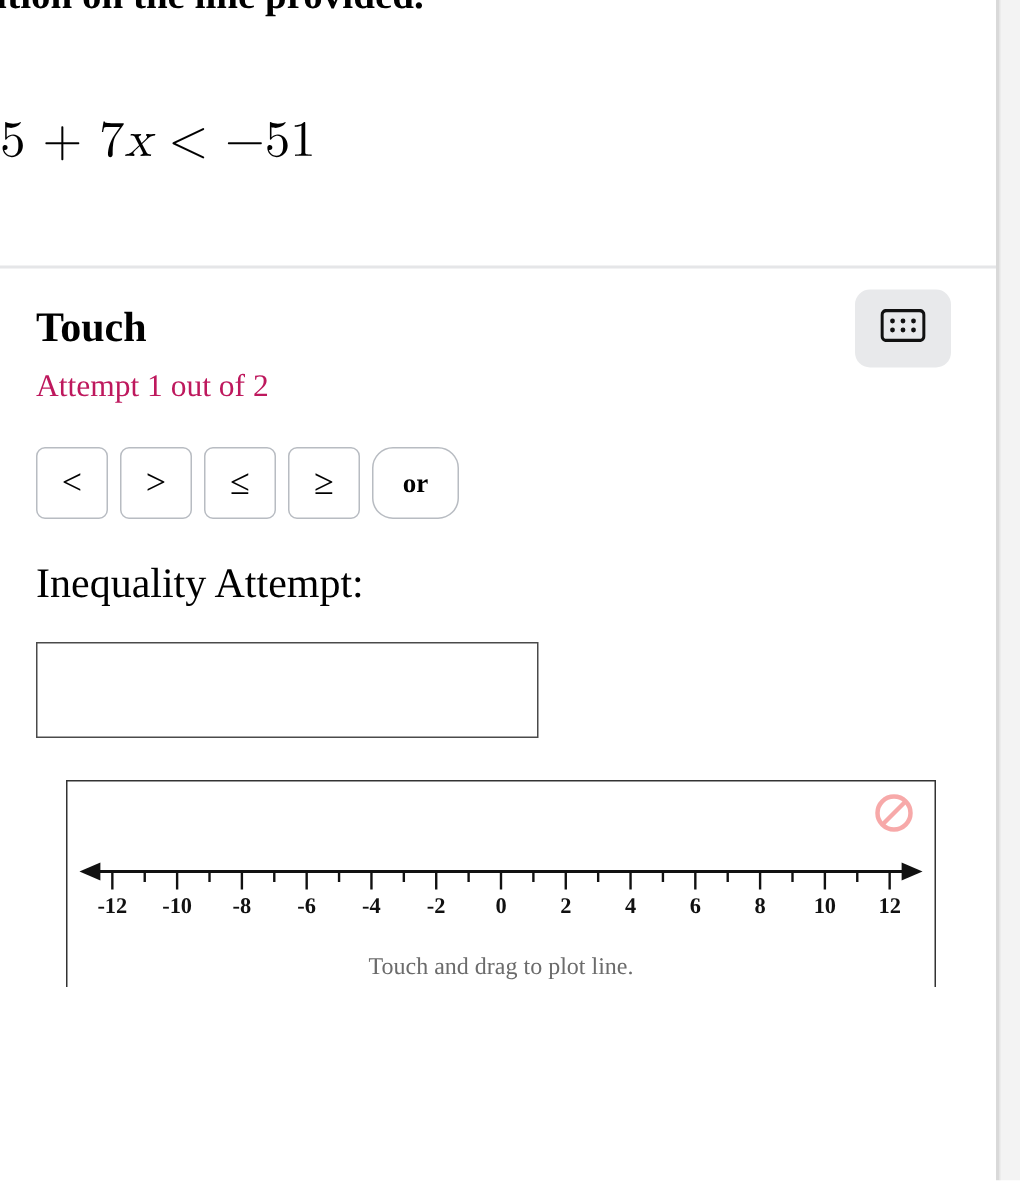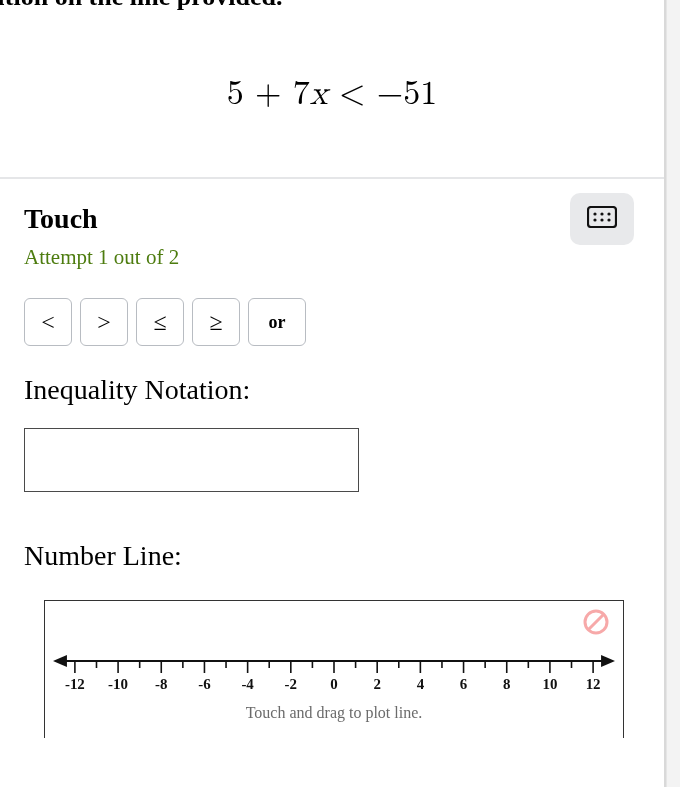--- a/index.html
+++ b/index.html
@@ -38,21 +38,21 @@
   .cut-instruction {
     font-family: Georgia, serif;
     font-weight: 700;
     font-size: 26px;
     padding: 0 0 0 0;
     margin-top: -18px;
     margin-left: -40px;
     white-space: nowrap;
   }
   .equation-row {
-    text-align: center;
+    text-align: left;
     margin-top: 62px;
     font-family: 'Latin Modern Math', 'Cambria Math', Georgia, serif;
     font-size: 34px;
   }
   .equation-row .var { font-style: italic; }
   .divider {
     margin-top: 62px;
     height: 2px;
     background: #e5e6e8;
     width: 100%;
@@ -62,21 +62,21 @@
     position: relative;
   }
   .answer-heading {
     font-family: Georgia, serif;
     font-weight: 700;
     font-size: 28px;
     margin: 0;
   }
   .attempt {
     font-family: Georgia, serif;
-    color: #4d7c0f;
+    color: #be185d;
     font-size: 21px;
     margin-top: 10px;
   }
   .keypad-btn {
     position: absolute;
     right: 30px;
     top: 14px;
     width: 64px;
     height: 52px;
     background: #e8e9eb;
@@ -101,20 +101,21 @@
     justify-content: center;
     font-family: Georgia, serif;
     font-size: 24px;
     cursor: pointer;
     user-select: none;
   }
   .op-btn.or-btn {
     width: 58px;
     font-size: 18px;
     font-weight: 600;
+    border-radius: 14px;
   }
   .subhead {
     font-family: Georgia, serif;
     font-size: 28px;
     margin-top: 28px;
   }
   .notation-input {
     margin-top: 22px;
     width: 335px;
     height: 64px;
@@ -160,21 +161,21 @@
     font-family: Georgia, serif;
     font-size: 15px;
     fill: #111;
     text-anchor: middle;
     font-weight: 600;
   }
   .numline-hint {
     position: absolute;
     left: 0;
     width: 100%;
-    bottom: 16px;
+    bottom: 4px;
     text-align: center;
     font-family: Georgia, serif;
     font-size: 16px;
     color: #6b6b6b;
   }
 </style>
 </head>
 <body>
 
 <div class="page">
@@ -211,25 +212,24 @@
       </div>
 
       <div class="op-row">
         <div class="op-btn">&lt;</div>
         <div class="op-btn">&gt;</div>
         <div class="op-btn">≤</div>
         <div class="op-btn">≥</div>
         <div class="op-btn or-btn">or</div>
       </div>
 
-      <div class="subhead">Inequality Notation:</div>
+      <div class="subhead">Inequality Attempt:</div>
 
       <input class="notation-input" type="text" value="" style="">
 
-      <div class="numline-head">Number Line:</div>
 
       <div class="numline-wrap">
 
         <div class="clear-circle">
           <span>
             <svg width="28" height="28" viewBox="0 0 28 28">
               <circle cx="14" cy="14" r="11" fill="none" stroke="#f7a9a9" stroke-width="3"></circle>
               <line x1="7" y1="21" x2="21" y2="7" stroke="#f7a9a9" stroke-width="3"></line>
             </svg>
           </span>

